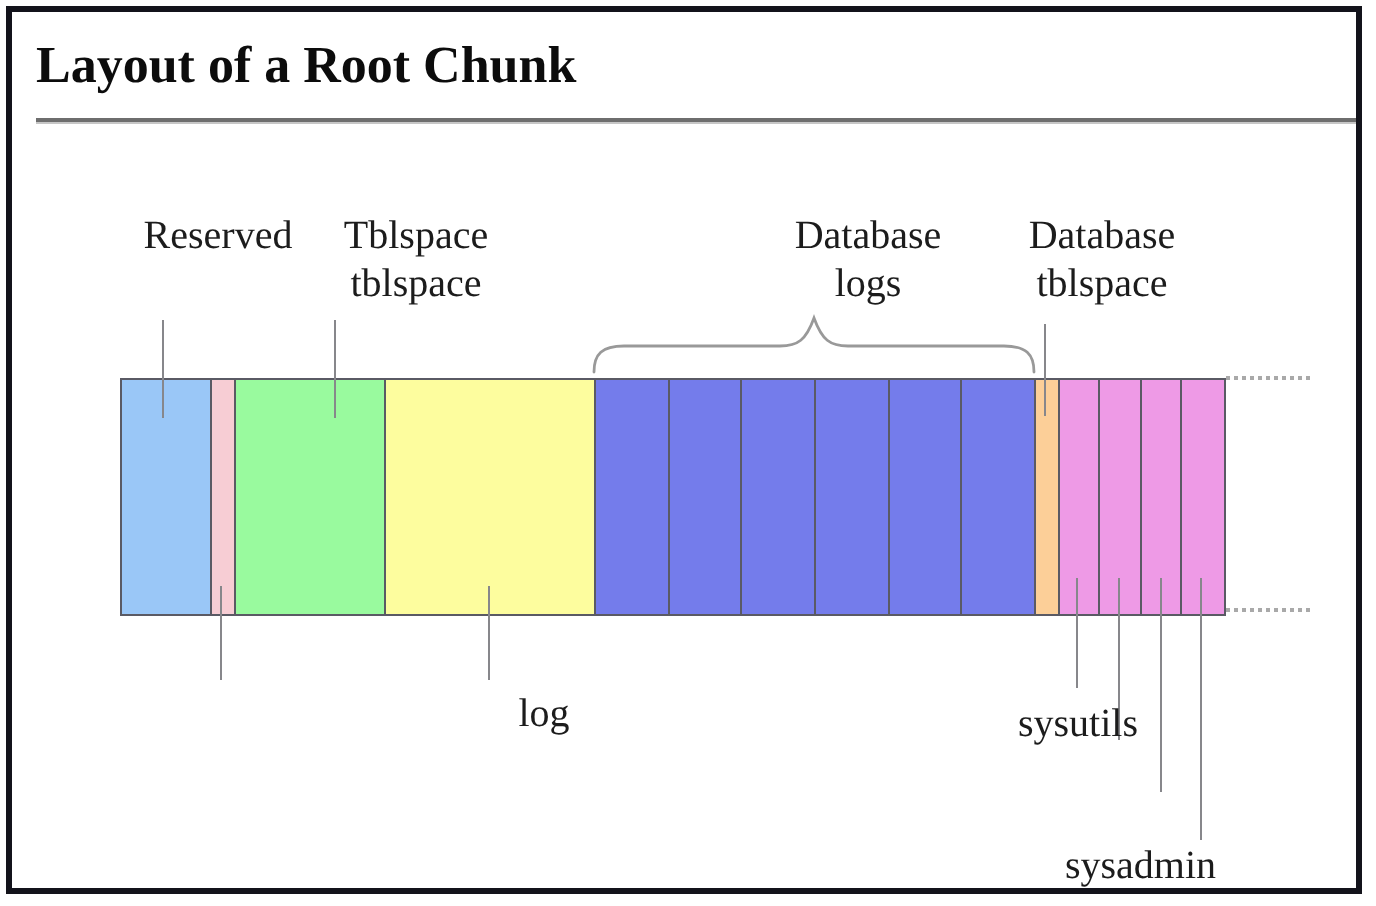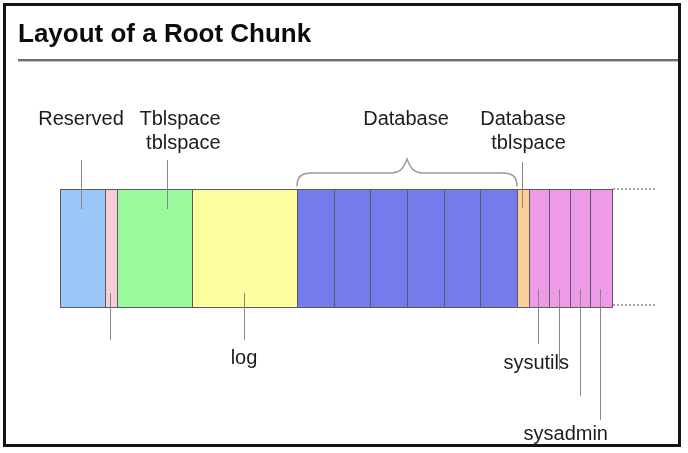--- a/index.html
+++ b/index.html
@@ -1,18 +1,18 @@
 <!DOCTYPE html>
 <html><head>
 <meta charset="utf-8">
 <style>
   html,body{margin:0;padding:0;background:#fff;}
   .stage{
     position:relative;width:688px;height:453px;background:#ffffff;overflow:hidden;
-    font-family:Liberation Sans, sans-serif;color:#1c1c1c;
+    font-family:Liberation Serif, serif;color:#1c1c1c;
   }
   .frame{
     position:absolute;left:3px;top:3px;width:678px;height:444px;
     border:3px solid #13131b;box-sizing:border-box;background:#fff;
   }
   .title{
     position:absolute;left:18px;top:18px;margin:0;
     font-size:26px;font-weight:bold;line-height:30px;color:#0c0c0c;
     letter-spacing:0px;white-space:nowrap;
   }
@@ -21,21 +21,21 @@
     background:linear-gradient(to bottom,#6e6e6e 0 60%,#c6c6c6 60% 100%);
   }
   .bar{
     position:absolute;display:flex;box-sizing:content-box;
     border:1px solid #5a5a64;background:#fff;
   }
   .seg{flex:none;height:100%;border-right:1px solid #5a5a64;box-sizing:border-box;}
   .seg:last-child{border-right:none;}
   .leader{position:absolute;width:1px;background:#87878b;}
   .lbl{position:absolute;font-size:20px;line-height:24px;white-space:nowrap;}
-  .lbl.center{text-align:right;transform:translateX(-50%);}
+  .lbl.center{text-align:center;transform:translateX(-50%);margin-left:28px;}
   .lbl.right{text-align:right;}
   .dotted{
     position:absolute;height:2px;
     background:repeating-linear-gradient(90deg,#a9a9a9 0 2px,transparent 2px 4px);
   }
   .brace{position:absolute;overflow:visible;}
 </style>
 </head>
 <body>
 
@@ -79,20 +79,21 @@
     <div class="leader" style="left: 600px; top: 289px; height: 131px;"></div>
     <div class="lbl center" style="top: 106px; left: 81px;">
       <div>Reserved</div>
     </div>
     <div class="lbl center" style="top: 106px; left: 180px;">
       <div>Tblspace</div>
       <div>tblspace</div>
     </div>
     <div class="lbl center" style="top: 106px; left: 406px;">
       <div>Database</div>
+      <div>logs</div>
     </div>
     <div class="lbl center" style="top: 106px; left: 523px;">
       <div>Database</div>
       <div>tblspace</div>
     </div>
     <div class="lbl center" style="top: 345px; left: 244px;">
       <div>log</div>
     </div>
     <div class="lbl right" style="top: 350px; right: 119px;">
       <div>sysutils</div>

